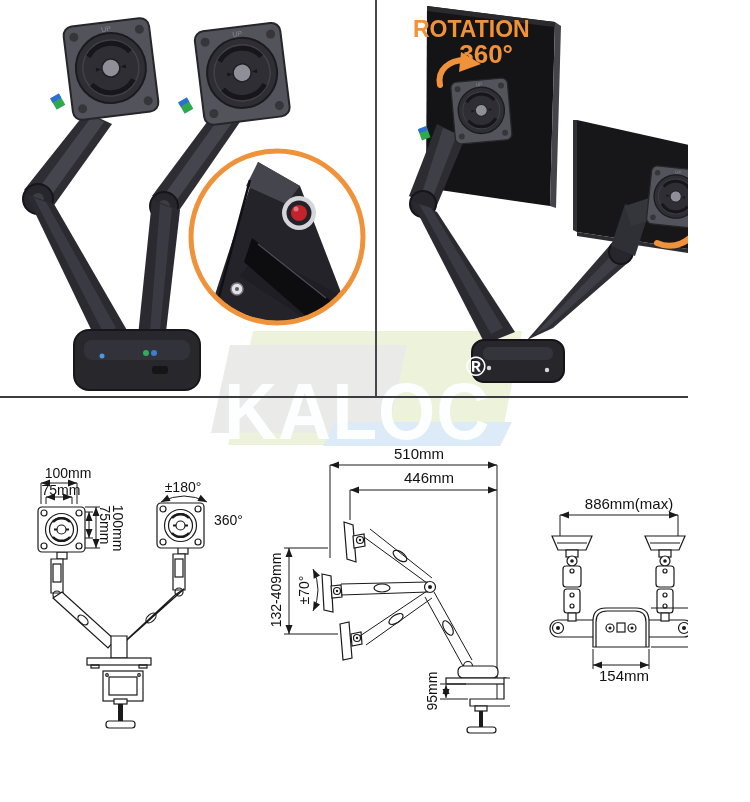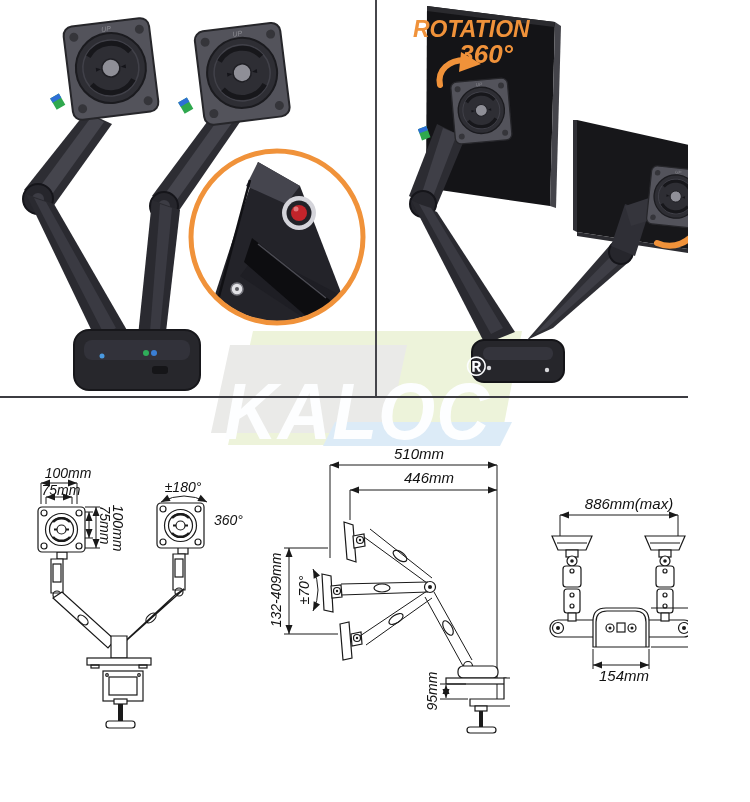--- a/index.html
+++ b/index.html
@@ -1,17 +1,17 @@
 <!DOCTYPE html>
 <html><head>
 <meta charset="utf-8">
 <style>
   html,body{margin:0;padding:0;background:#fff;}
   .page{position:relative;width:688px;height:802px;background:#fff;overflow:hidden;
-        font-family:"Liberation Sans",sans-serif;font-style:italic;}
+        font-family:"Liberation Sans",sans-serif;}
   .abs{position:absolute;}
   .z0{z-index:0}.z1{z-index:1}
   .divider-v{position:absolute;left:375px;top:0;width:2px;height:397px;background:#46464b;z-index:4;}
   .divider-h{position:absolute;left:0;top:396px;width:750px;height:2px;background:#3c3c41;z-index:4;}
   .wm-name{position:absolute;left:224px;top:366px;font-size:80px;font-weight:bold;
            letter-spacing:1px;color:#fdfeff;transform:scaleX(.92);transform-origin:0 0;
            z-index:2;white-space:nowrap;}
   .wm-reg{position:absolute;left:466px;top:352px;font-size:27px;font-weight:bold;color:#fcfdff;z-index:2;}
   .rot-title{font-weight:bold;fill:#F0923A;}
   text.dl{font-size:14px;fill:#111;}

